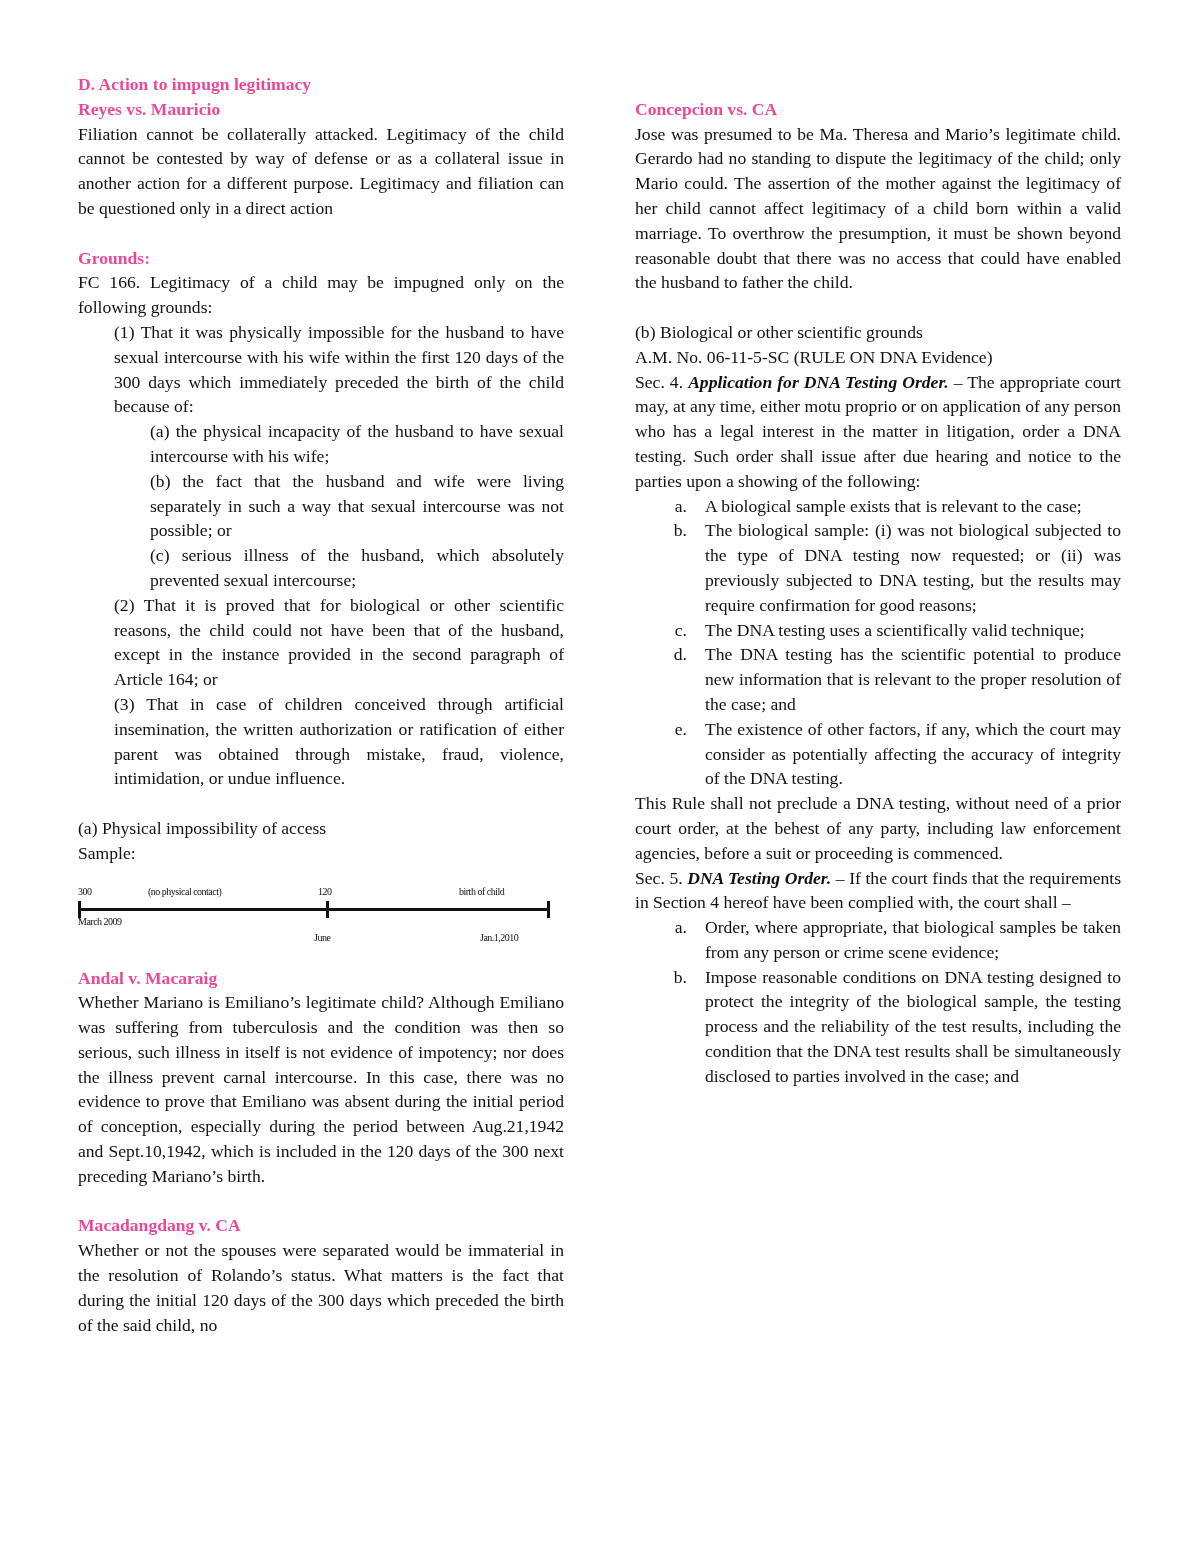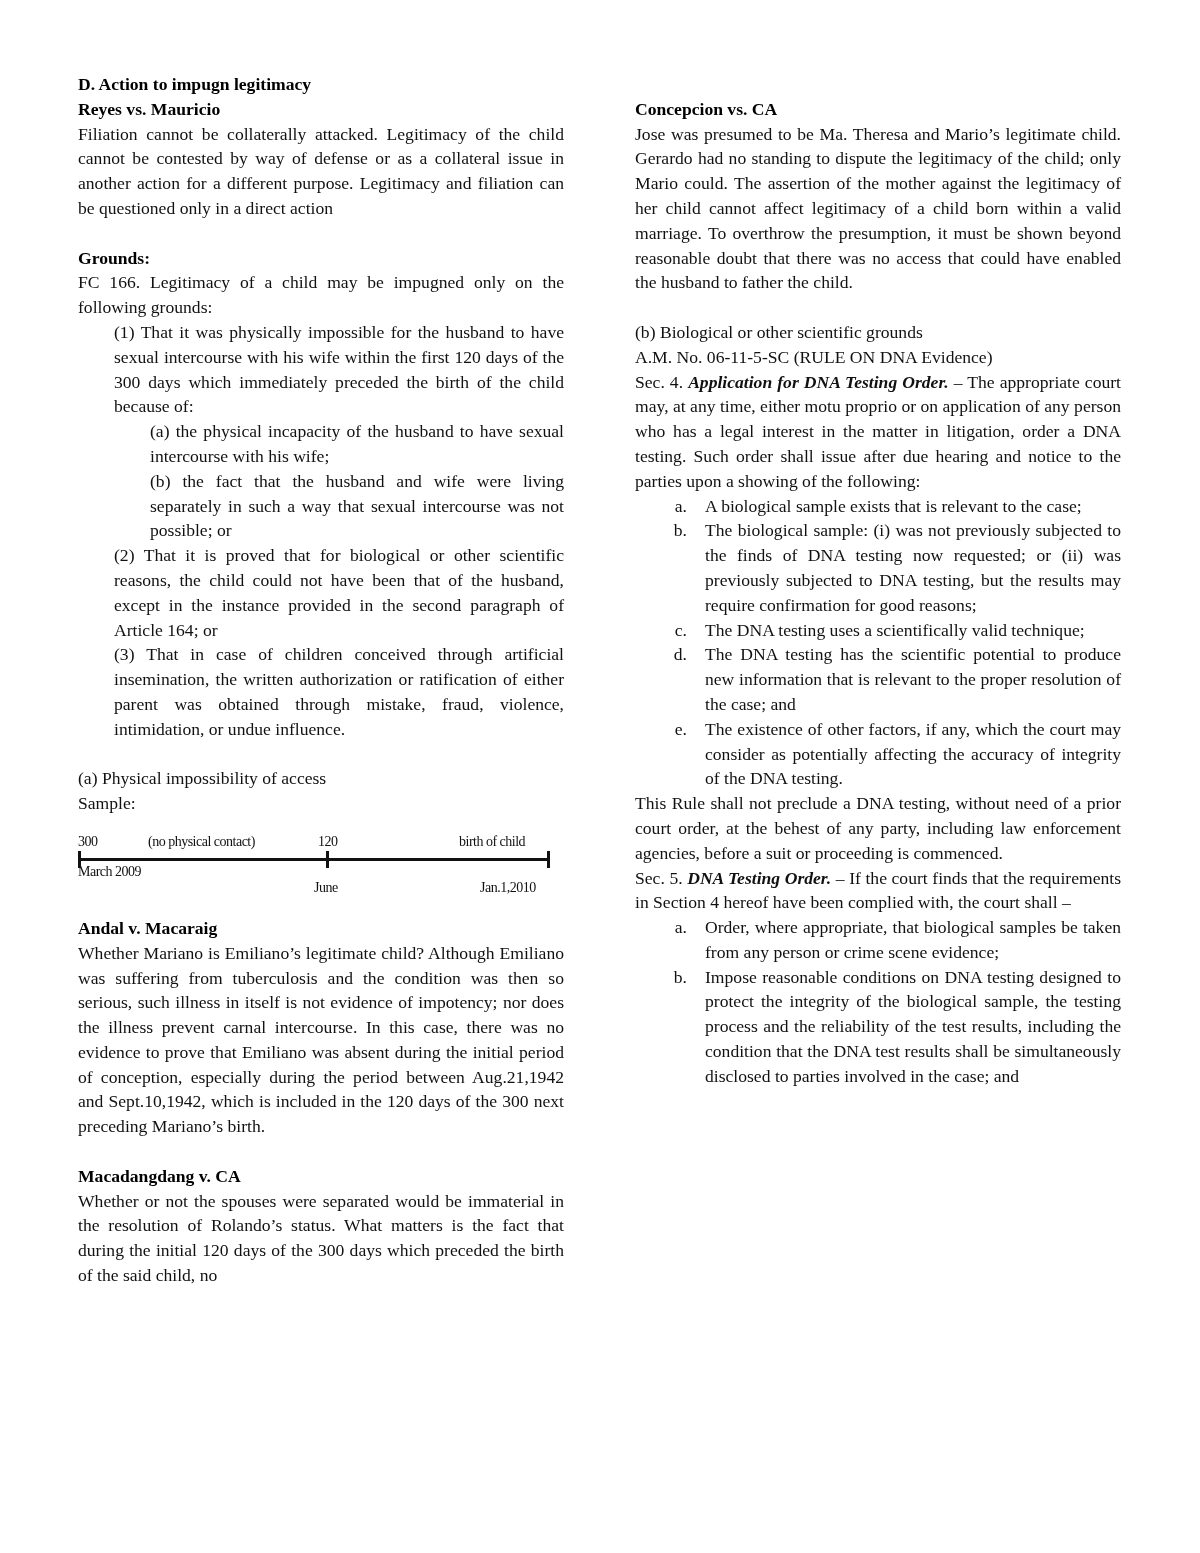--- a/index.html
+++ b/index.html
@@ -1,48 +1,49 @@
 <!DOCTYPE html>
 <html><head>
 <meta charset="utf-8">
 <style>
   html, body { margin: 0; padding: 0; background: #ffffff; }
   body { width: 1200px; height: 1553px; position: relative; overflow: hidden;
          font-family: "Liberation Serif", "DejaVu Serif", serif; color: #111; }
   .col { position: absolute; top: 72px; width: 486px; font-size: 17.6px; line-height: 24.8px; }
   .col.left { left: 78px; }
   .col.right { left: 635px; }
-  .red { color: #000000; font-weight: bold; }
+  .red { color: #ec4899; font-weight: bold; }
   .bold { font-weight: normal; }
   .just { text-align: justify; }
   p { margin: 0; }
   .gap { height: 24.8px; }
   .indent1 { padding-left: 36px; }
   .indent2 { padding-left: 72px; }
   .alpha { display: flex; }
   .alpha .mk { width: 70px; flex: 0 0 70px; text-align: right; padding-right: 18px; box-sizing: border-box; }
   .alpha .tx { flex: 1; text-align: justify; }
-  .timeline { position: relative; height: 80px; width: 480px; font-size: 14px; letter-spacing: -0.5px; }
+  .timeline { position: relative; height: 80px; width: 480px; font-size: 10px; letter-spacing: -0.5px; }
   .timeline .lbl { position: absolute; }
   .timeline .line { position: absolute; left: 0; top: 34px; width: 472px; height: 3px; background: #111; }
   .timeline .tick { position: absolute; top: 27px; width: 3px; height: 17px; background: #111; }
 </style>
 </head>
 <body>
 
 <div class="col left">
   <p class="red">D.  Action to impugn legitimacy</p>
   <p class="red">Reyes vs. Mauricio</p>
   <p class="bold just">Filiation cannot be collaterally attacked. Legitimacy of the child cannot be contested by way of defense or as a collateral issue in another action for a different purpose. Legitimacy and filiation can be questioned only in a direct action</p>
   <div class="gap"></div>
   <p class="red">Grounds:</p>
   <p class="just">FC 166. Legitimacy of a child may be impugned only on the following grounds:</p>
   <p class="just indent1">(1) That it was physically impossible for the husband to have sexual intercourse with his wife within the first 120 days of the 300 days which immediately preceded the birth of the child because of:</p>
   <p class="just indent2">(a) the physical incapacity of the husband to have sexual intercourse with his wife;</p>
   <p class="just indent2">(b) the fact that the husband and wife were living separately in such a way that sexual intercourse was not possible; or</p>
+  <p class="just indent2">(c) serious illness of the husband, which absolutely prevented sexual intercourse;</p>
   <p class="just indent1">(2) That it is proved that for biological or other scientific reasons, the child could not have been that of the husband, except in the instance provided in the second paragraph of Article 164; or</p>
   <p class="just indent1">(3) That in case of children conceived through artificial insemination, the written authorization or ratification of either parent was obtained through mistake, fraud, violence, intimidation, or undue influence.</p>
   <div class="gap"></div>
   <p>(a)  Physical impossibility of access</p>
   <p>Sample:</p>
   <div class="timeline" style="margin-top:8px;">
     <span class="lbl" style="left:0;top:6px;">300</span>
     <span class="lbl" style="left:70px;top:6px;">(no physical contact)</span>
     <span class="lbl" style="left:240px;top:6px;">120</span>
     <span class="lbl" style="left:381px;top:6px;">birth of child</span>
@@ -69,21 +70,21 @@
   <div class="gap"></div>
   <p>(b)  Biological or other scientific grounds</p>
   <p>A.M. No. 06-11-5-SC (RULE ON DNA Evidence)</p>
   <p class="just"><span class="bold">Sec. 4.</span> <b><i>Application for DNA Testing Order.</i></b><span> – The appropriate court may, at any time, either motu proprio or on application of any person who has a legal interest in the matter in litigation, order a DNA testing. Such order shall issue after due hearing and notice to the parties upon a showing of the following:</span></p>
   <div class="alpha">
       <span class="mk">a.</span>
       <span class="tx">A biological sample exists that is relevant to the case;</span>
     </div>
   <div class="alpha">
       <span class="mk">b.</span>
-      <span class="tx">The biological sample: (i) was not previously subjected to the finds of DNA testing now requested; or (ii) was previously subjected to DNA testing, but the results may require confirmation for good reasons;</span>
+      <span class="tx">The biological sample: (i) was not biological subjected to the type of DNA testing now requested; or (ii) was previously subjected to DNA testing, but the results may require confirmation for good reasons;</span>
     </div>
   <div class="alpha">
       <span class="mk">c.</span>
       <span class="tx">The DNA testing uses a scientifically valid technique;</span>
     </div>
   <div class="alpha">
       <span class="mk">d.</span>
       <span class="tx">The DNA testing has the scientific potential to produce new information that is relevant to the proper resolution of the case; and</span>
     </div>
   <div class="alpha">

